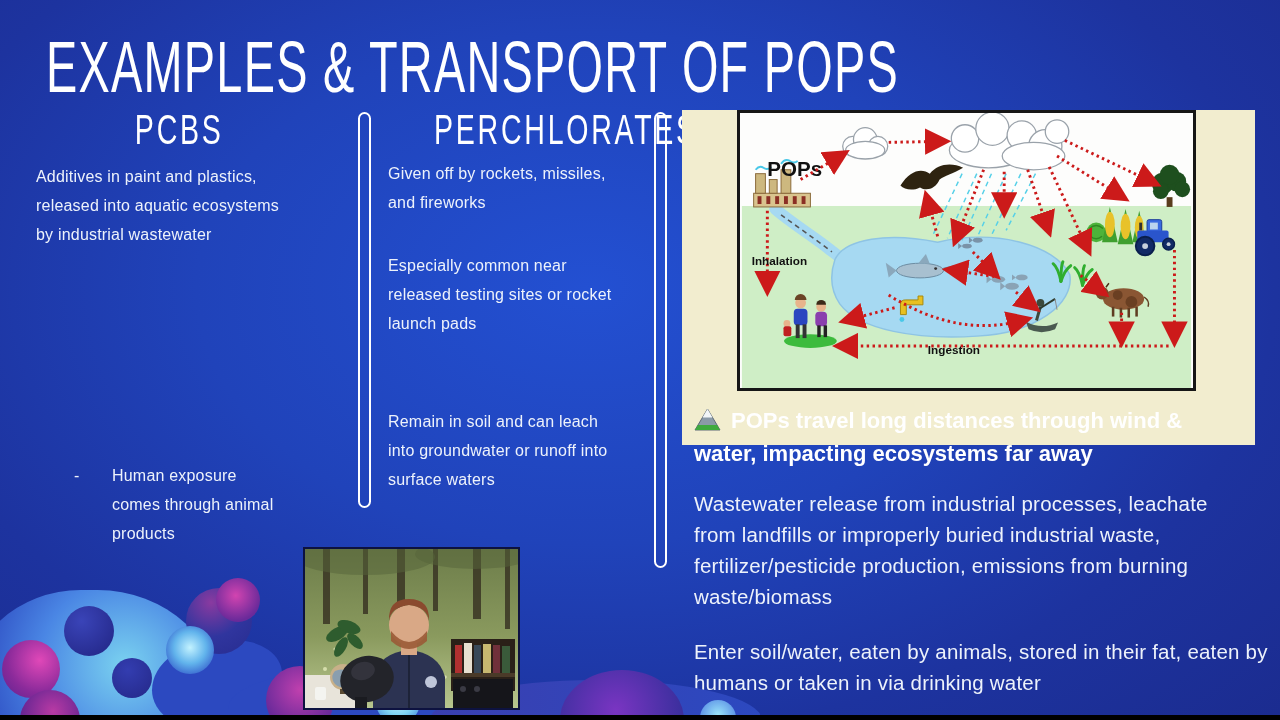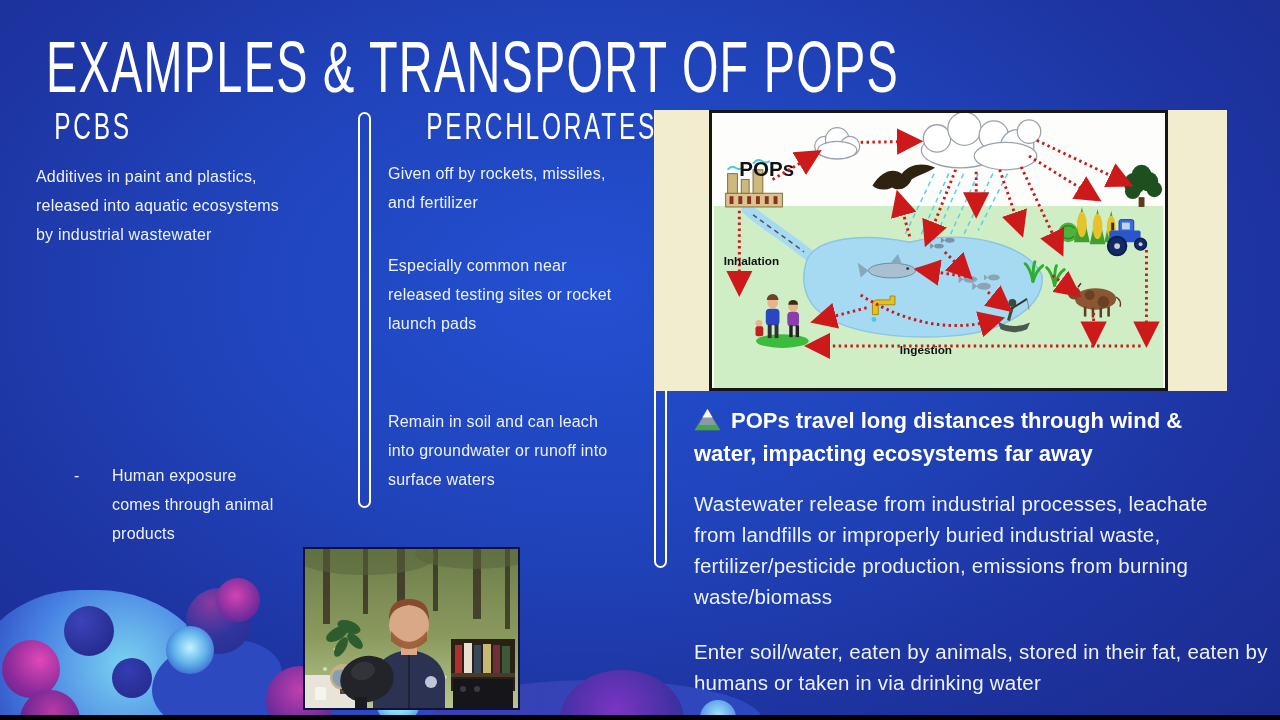--- a/index.html
+++ b/index.html
@@ -12,42 +12,42 @@
   .bar{position:absolute;left:0;width:1280px;background:#000;}
   .bar.bottom{bottom:0;height:5px;}
 
   
   .title{
     position:absolute;left:46px;top:26px;color:#fff;white-space:nowrap;
     font-size:72px;letter-spacing:2px;text-transform:uppercase;
     transform:scaleX(.65);transform-origin:left top;font-weight:400;
   }
   .colhead{
-    position:absolute;color:#fff;text-align:left;white-space:nowrap;
-    font-size:36px;letter-spacing:4px;text-transform:uppercase;font-weight:400;
+    position:absolute;color:#fff;text-align:center;white-space:nowrap;
+    font-size:42px;letter-spacing:4px;text-transform:uppercase;font-weight:400;
   }
   .colhead>span{display:inline-block;transform:scaleX(.68);transform-origin:center top;}
   .h-pcbs{left:36px;top:106px;width:286px;}
   .h-perc{left:372px;top:106px;width:270px;}
 
   
   .para{position:absolute;color:#edf2fb;font-size:16px;line-height:29px;letter-spacing:.2px;}
   .lcol{left:36px;width:260px;}
   .mcol{left:388px;width:240px;}
   .sub{display:flex;}
   .sub .dash{width:38px;padding-left:38px;flex:none;}
   .sub .sub-text{width:170px;}
 
   
   .divider{position:absolute;width:9px;border:2px solid #fff;border-radius:7px;background:transparent;}
   .div1{left:358px;top:112px;height:392px;}
   .div2{left:654px;top:112px;height:452px;}
 
   
-  .imgpanel{position:absolute;left:654px;top:110px;width:573px;height:281px;background:#f2edcf;}
+  .imgpanel{position:absolute;left:682px;top:110px;width:573px;height:335px;background:#f2edcf;}
   .diagram{position:absolute;left:55px;top:0;width:459px;height:281px;border:3px solid #161616;box-sizing:border-box;background:#fdfdfc;display:block;}
 
   .caption{position:absolute;left:694px;top:404px;width:545px;color:#fff;font-weight:bold;font-size:22px;line-height:33px;}
   .caption svg{vertical-align:-4px;margin-right:10px;}
   .rpara1{left:694px;top:488px;width:520px;font-size:20.5px;line-height:31px;}
   .rpara2{left:694px;top:636px;width:590px;font-size:20.5px;line-height:31px;}
 
   
   .webcam{position:absolute;left:303px;top:547px;width:217px;height:163px;border:2px solid #0d1240;box-sizing:border-box;z-index:5;background:#7a8a55;}
   .webcam svg{display:block;}
@@ -101,21 +101,21 @@
   <div class="para lcol" style="top:162px">Additives in paint and plastics, released into aquatic ecosystems by industrial wastewater</div>
   <div class="para lcol sub" style="top:461px">
     <span class="dash">-</span>
     <span class="sub-text">Human exposure comes through animal products</span>
   </div>
 
   <div class="divider div1"></div>
   <div class="divider div2"></div>
 
   <div class="colhead h-perc"><span>Perchlorates</span></div>
-  <div class="para mcol" style="top:159px">Given off by rockets, missiles, and fertilizer</div>
+  <div class="para mcol" style="top:159px">Given off by rockets, missiles, and fireworks</div>
   <div class="para mcol" style="top:251px">Especially common near released testing sites or rocket launch pads</div>
   <div class="para mcol" style="top:407px">Remain in soil and can leach into groundwater or runoff into surface waters</div>
 
   <div class="imgpanel">
     <svg class="diagram" viewBox="0 0 459 281">
       <defs>
         <marker id="ar" markerWidth="9" markerHeight="9" refX="5" refY="4.5" orient="auto">
           <path d="M0,0 L9,4.5 L0,9 Z" fill="#cc1a1a"></path>
         </marker>
       </defs>

